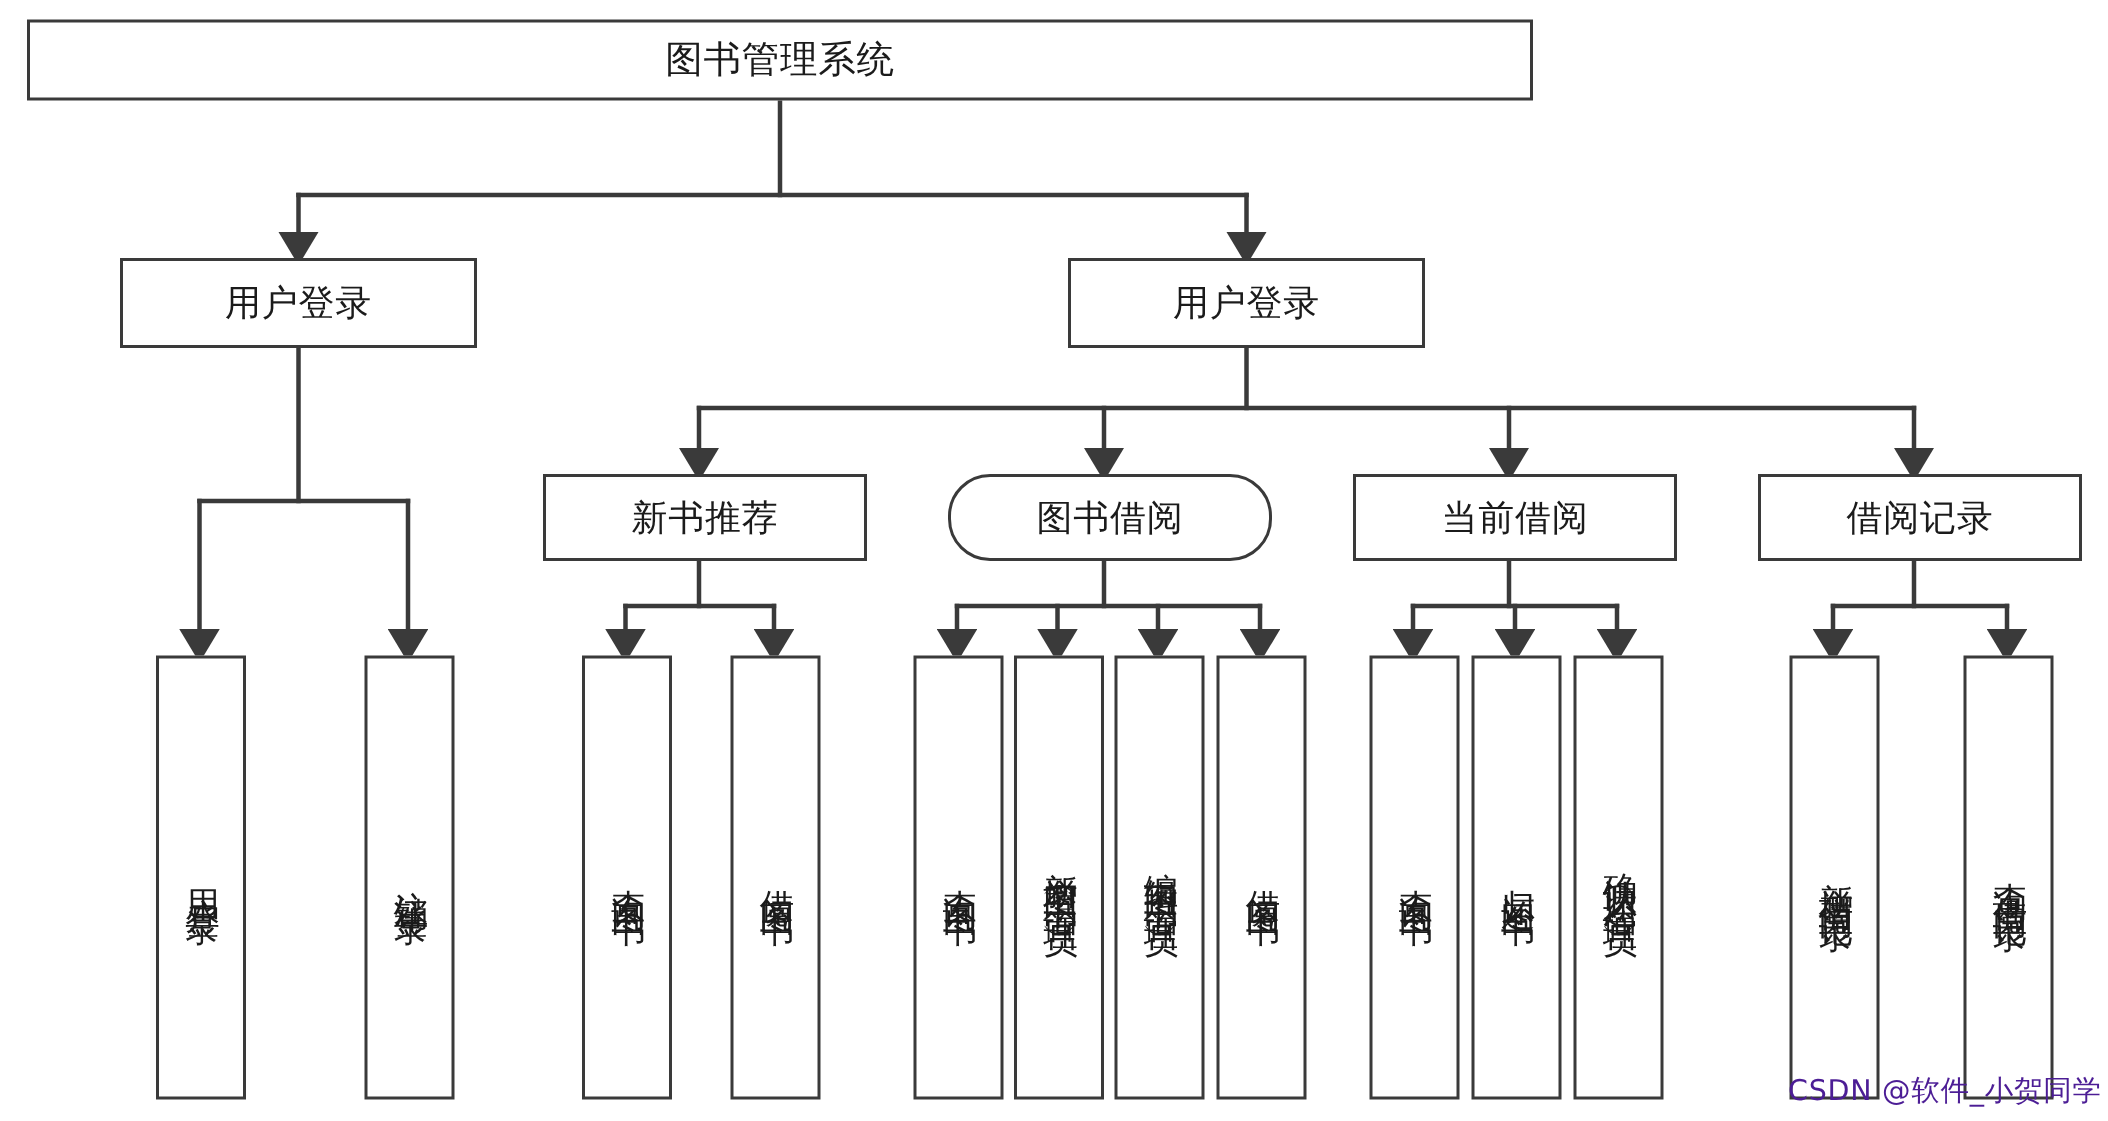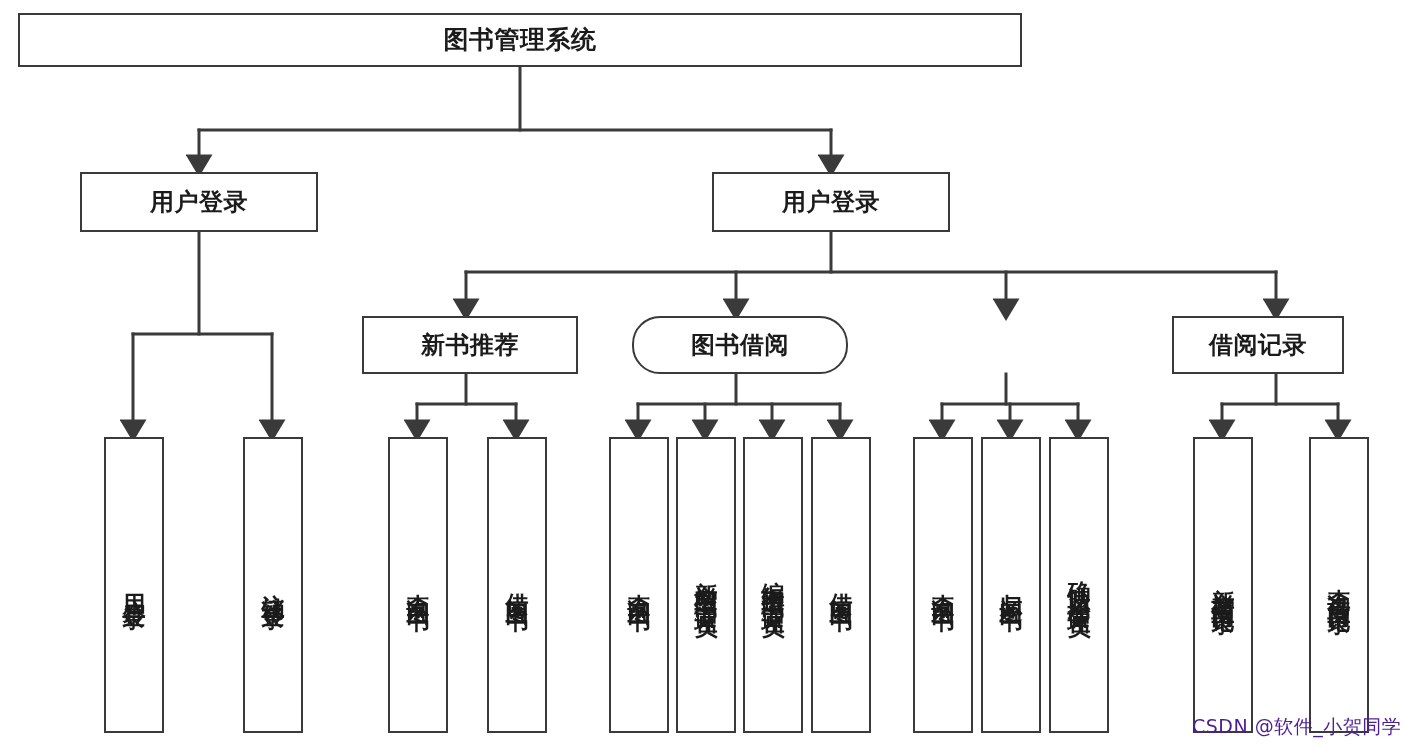--- a/index.html
+++ b/index.html
@@ -38,21 +38,20 @@
     align-items: center;
     justify-content: center;
     overflow: hidden;
   }
   .node-label {
     color: #1b1b1b;
     text-align: left;
     line-height: 1.18;
     letter-spacing: 0.5px;
     white-space: nowrap;
-    font-weight: bold;
   }
   .level-root .node-label { font-size: 25px; }
   .level-two .node-label  { font-size: 24px; }
   .level-three .node-label{ font-size: 24px; }
   .leaf-node {
     border-width: 2.5px;
   }
   .leaf-node .node-label {
     font-size: 23px;
     writing-mode: vertical-rl;
@@ -136,21 +135,24 @@
   <div class="node-box level-two" style="left:712px; top:172px; width:238px; height:60px;">
     <span class="node-label">用户登录</span>
   </div>
 
   <div class="node-box level-three" style="left:362px; top:316px; width:216px; height:58px;">
     <span class="node-label">新书推荐</span>
   </div>
   <div class="node-box level-three" style="left:632px; top:316px; width:216px; height:58px;border-radius:28px;">
     <span class="node-label">图书借阅</span>
   </div>
-  <div class="node-box level-three" style="left:1172px; top:316px; width:172px; height:58px;">
+  <div class="node-box level-three" style="left:902px; top:316px; width:216px; height:58px;">
+    <span class="node-label">当前借阅</span>
+  </div>
+  <div class="node-box level-three" style="left:1172px; top:316px; width:216px; height:58px;">
     <span class="node-label">借阅记录</span>
   </div>
 
   <div class="node-box leaf-node" style="left:104px; top:437px; width:60px; height:296px;">
     <span class="node-label">用户登录</span>
   </div>
   <div class="node-box leaf-node" style="left:243px; top:437px; width:60px; height:296px;">
     <span class="node-label">注销登录</span>
   </div>
 

